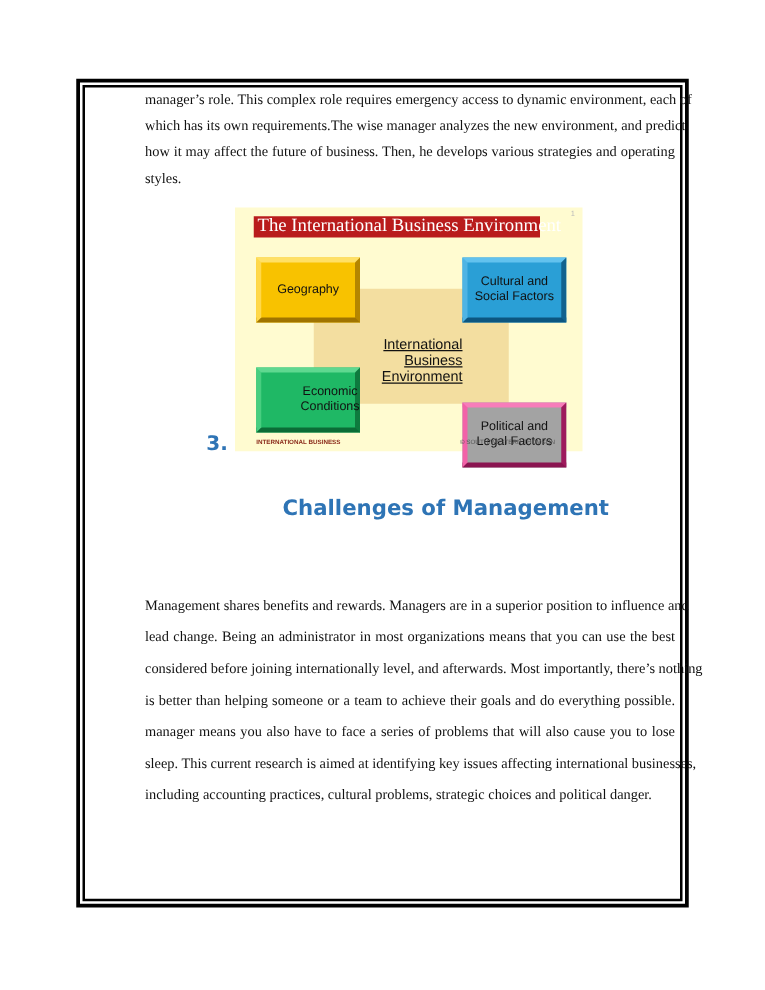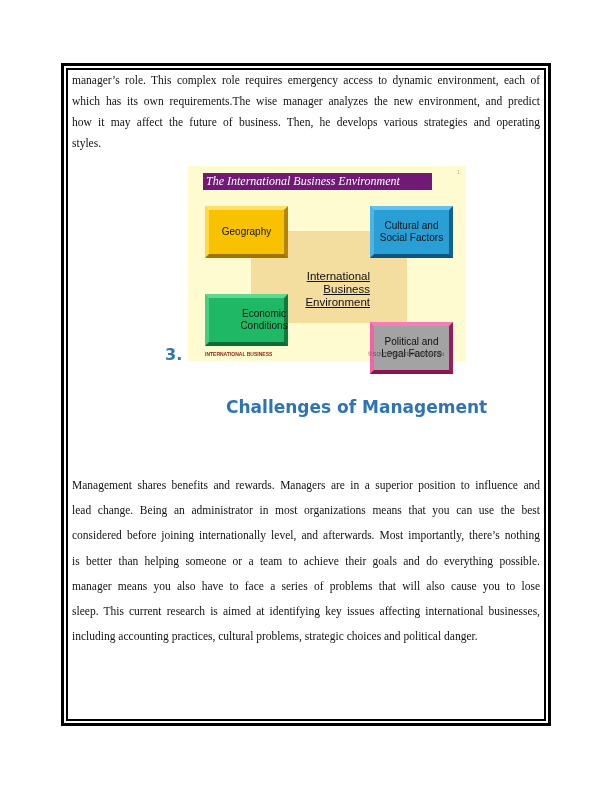--- a/index.html
+++ b/index.html
@@ -12,35 +12,35 @@
   .frame-inner {
     position: absolute; left: 66px; top: 68px; width: 480px; height: 653px;
     box-sizing: border-box; border: 2px solid #000;
   }
 
   .para {
     position: absolute; left: 72px; width: 468px;
     font-family: "Liberation Serif", serif; font-size: 11.5px; color: #111;
     text-align: justify; margin: 0;
   }
-  .para .ln { display: block; text-align: justify; text-align-last: justify; white-space: nowrap; }
+  .para .ln { display: block; text-align: justify; text-align-last: justify; white-space: nowrap; margin-left: 44px; }
   .para .ln.last { text-align-last: left; }
 
   #para1 { top: 70px; line-height: 21px; }
   #para2 { top: 473px; line-height: 25.2px; }
 
   .figure {
     position: absolute; left: 188px; top: 166px; width: 278px; height: 195px;
     background: #fffbd0;
   }
   .fig-title {
     position: absolute; left: 15px; top: 7px; width: 229px; height: 17px;
-    background: #701a75; color: #fff;
-    font-family: "Liberation Serif", serif; font-size: 12px; line-height: 17px;
-    padding-left: 3px; box-sizing: border-box; white-space: nowrap; font-style: italic;
+    background: #b91c1c; color: #fff;
+    font-family: "Liberation Serif", serif; font-size: 15px; line-height: 17px;
+    padding-left: 3px; box-sizing: border-box; white-space: nowrap;
   }
   .fig-dot { position: absolute; right: 6px; top: 3px; font-size: 6px; color: #bbb; font-family: "Liberation Sans", sans-serif; }
   .center-rect {
     position: absolute; left: 63px; top: 65px; width: 156px; height: 92px;
     background: #f3deA0;
   }
   .center-label {
     position: absolute; left: 100px; top: 104px; width: 82px; text-align: right;
     font-family: "Liberation Sans", sans-serif; font-size: 11.5px; line-height: 13px; color: #111; text-decoration: underline;
   }

